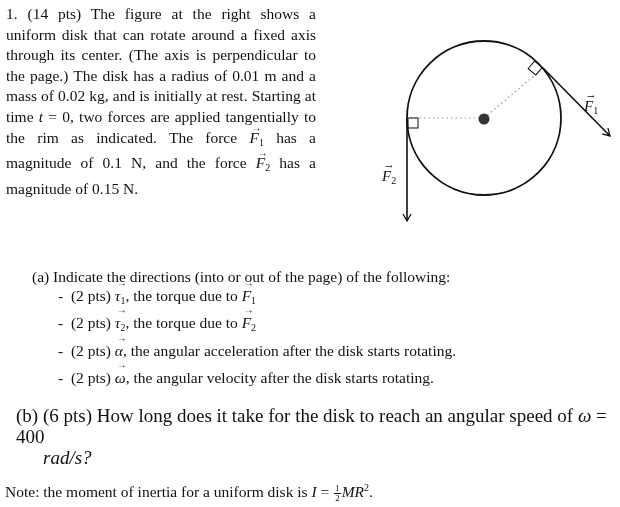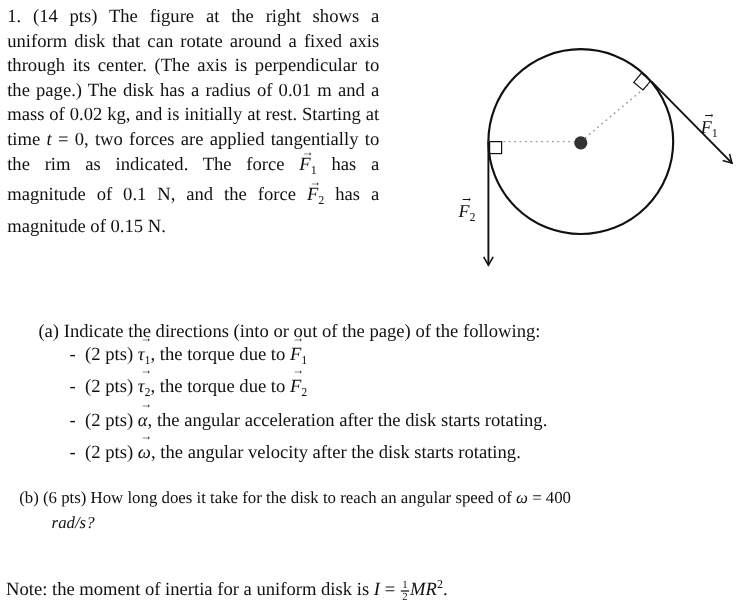--- a/index.html
+++ b/index.html
@@ -14,21 +14,21 @@
       font-size: 15.5px; line-height: 20.6px;
       text-align: justify; text-align-last: left;
     }
     .figure { position: absolute; left: 360px; top: 0; width: 260px; height: 210px; margin-top: 28px; }
     .section-a { position: absolute; left: 16px; top: 252px; width: 600px;
       font-family: "Liberation Serif", "DejaVu Serif", serif; font-size: 15.5px; }
     .section-a .lead { margin: 16px; }
     .section-a ul { list-style: none; margin: 0; padding: 0; }
     .section-a li { position: absolute; left: 42px; white-space: nowrap; }
     .section-b { position: absolute; left: 16px; top: 405px; width: 600px;
-      font-family: "Liberation Serif", "DejaVu Serif", serif; font-size: 14px; line-height: 21px; }
+      font-family: "Liberation Serif", "DejaVu Serif", serif; font-size: 19px; line-height: 21px; }
     .section-b .indent { padding-left: 27px; font-style: italic; }
     .note { position: absolute; left: 5px; top: 482px;
       font-family: "Liberation Serif", "DejaVu Serif", serif; font-size: 15.5px; white-space: nowrap; }
     .math { font-style: italic; }
     .vec { position: relative; display: inline-block; font-style: italic; text-align: center; }
     .vec::before { content: "\2192"; position: absolute; top: -10px; left: 2px; font-size: 10px; font-style: normal; }
     sub { font-size: 10px; vertical-align: -3px; font-style: normal; }
     sup { font-size: 10px; }
     .frac { display: inline-flex; flex-direction: column; vertical-align: middle; font-size: 9px; line-height: 9px; text-align: center; margin: 0 1px; }
     .frac .num { border-bottom: 1px solid #111; padding: 0 1px; }

